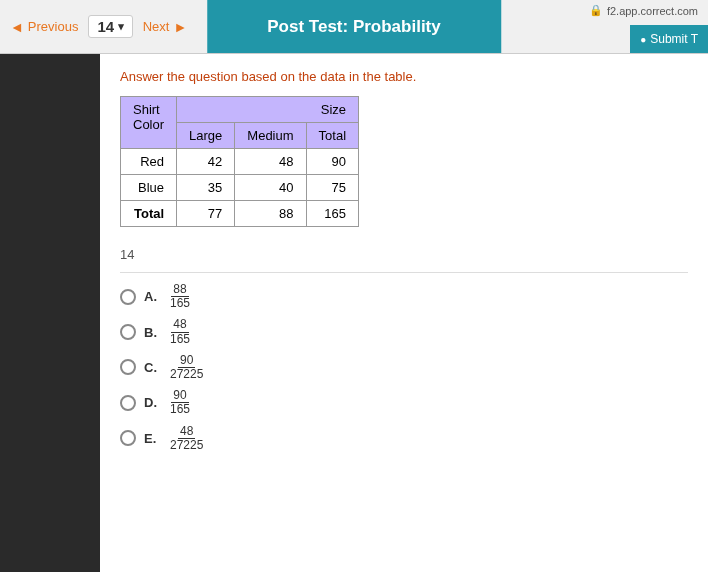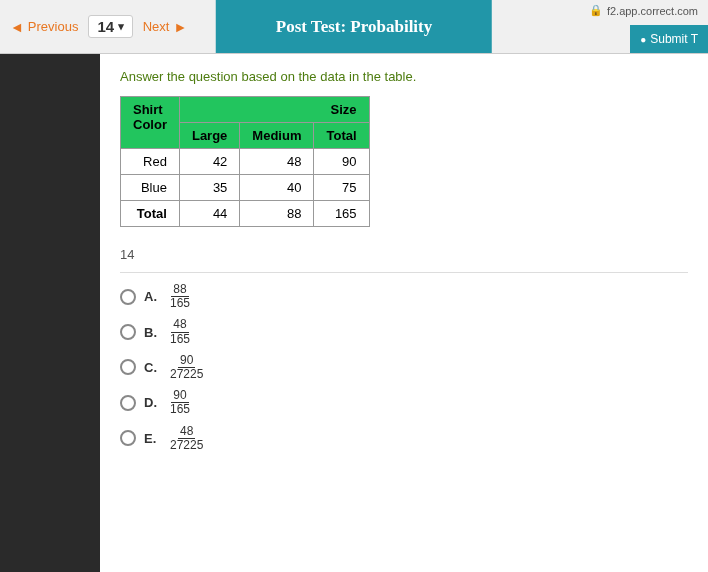--- a/index.html
+++ b/index.html
@@ -57,21 +57,20 @@
       transform: translateX(-50%);
       font-size: 17px;
       font-weight: bold;
       color: #fff;
       background: #2196a8;
       padding: 8px 60px;
       height: 100%;
       display: flex;
       align-items: center;
       top: 0;
-      font-family: Liberation Serif, serif;
     }
 
     .url-bar {
       position: absolute;
       right: 10px;
       top: 4px;
       font-size: 11px;
       color: #555;
       display: flex;
       align-items: center;
@@ -105,39 +104,39 @@
       position: absolute;
       left: 0;
       top: 54px;
       width: 100px;
       height: calc(100% - 54px);
       background: #2a2a2a;
     }
 
     .instruction-text {
       font-size: 13px;
-      color: #4d7c0f;
+      color: #c2410c;
       margin-bottom: 12px;
     }
 
     table {
       border-collapse: collapse;
       font-size: 13px;
       margin-bottom: 20px;
     }
 
     table th, table td {
       border: 1px solid #999;
       padding: 5px 12px;
       text-align: right;
     }
 
     table th {
-      background: #22c55e;
-      font-weight: bold;
+      background: #c4b5fd;
+      font-weight: normal;
     }
 
     .shirt-color-header {
       text-align: left !important;
       vertical-align: top;
     }
 
     .question-num-label {
       font-size: 13px;
       color: #555;
@@ -275,21 +274,21 @@
         <td>90</td>
       </tr>
       <tr>
         <td>Blue</td>
         <td>35</td>
         <td>40</td>
         <td>75</td>
       </tr>
       <tr>
         <td><strong>Total</strong></td>
-        <td>44</td>
+        <td>77</td>
         <td>88</td>
         <td>165</td>
       </tr>
     </tbody>
   </table>
 
   <p class="question-num-label">14</p>
 
   <hr class="divider">
 

